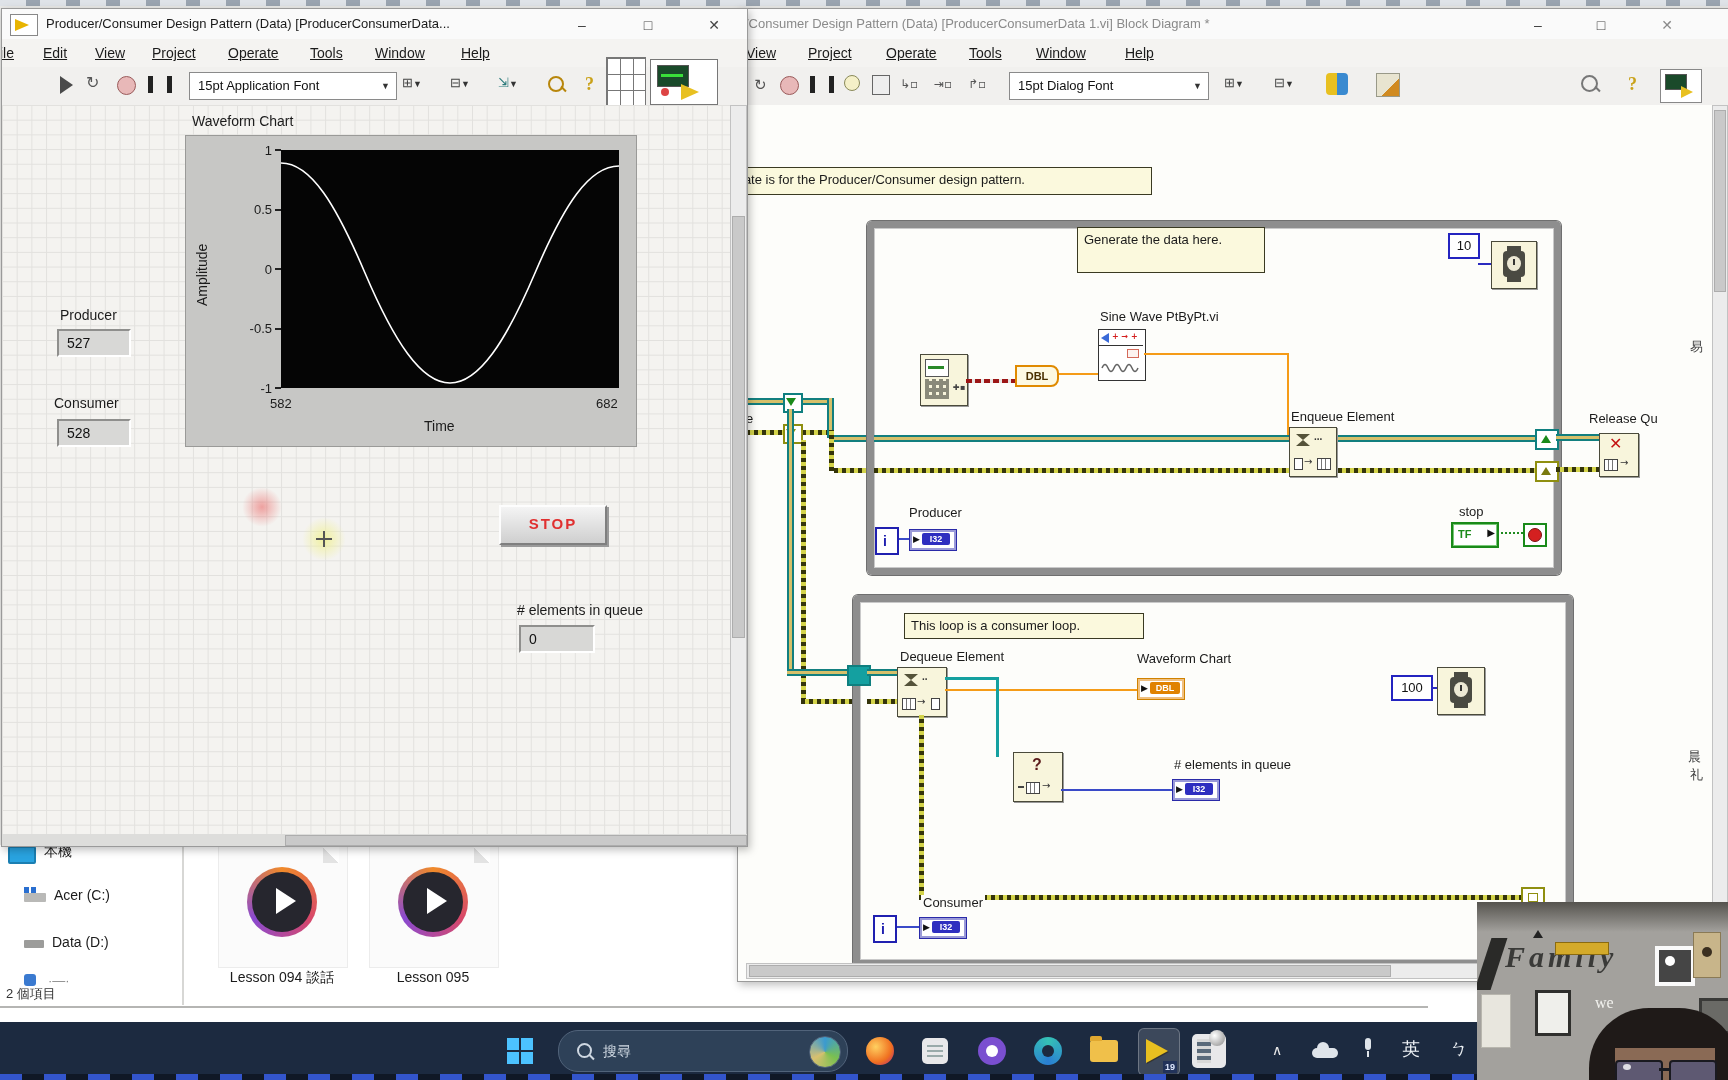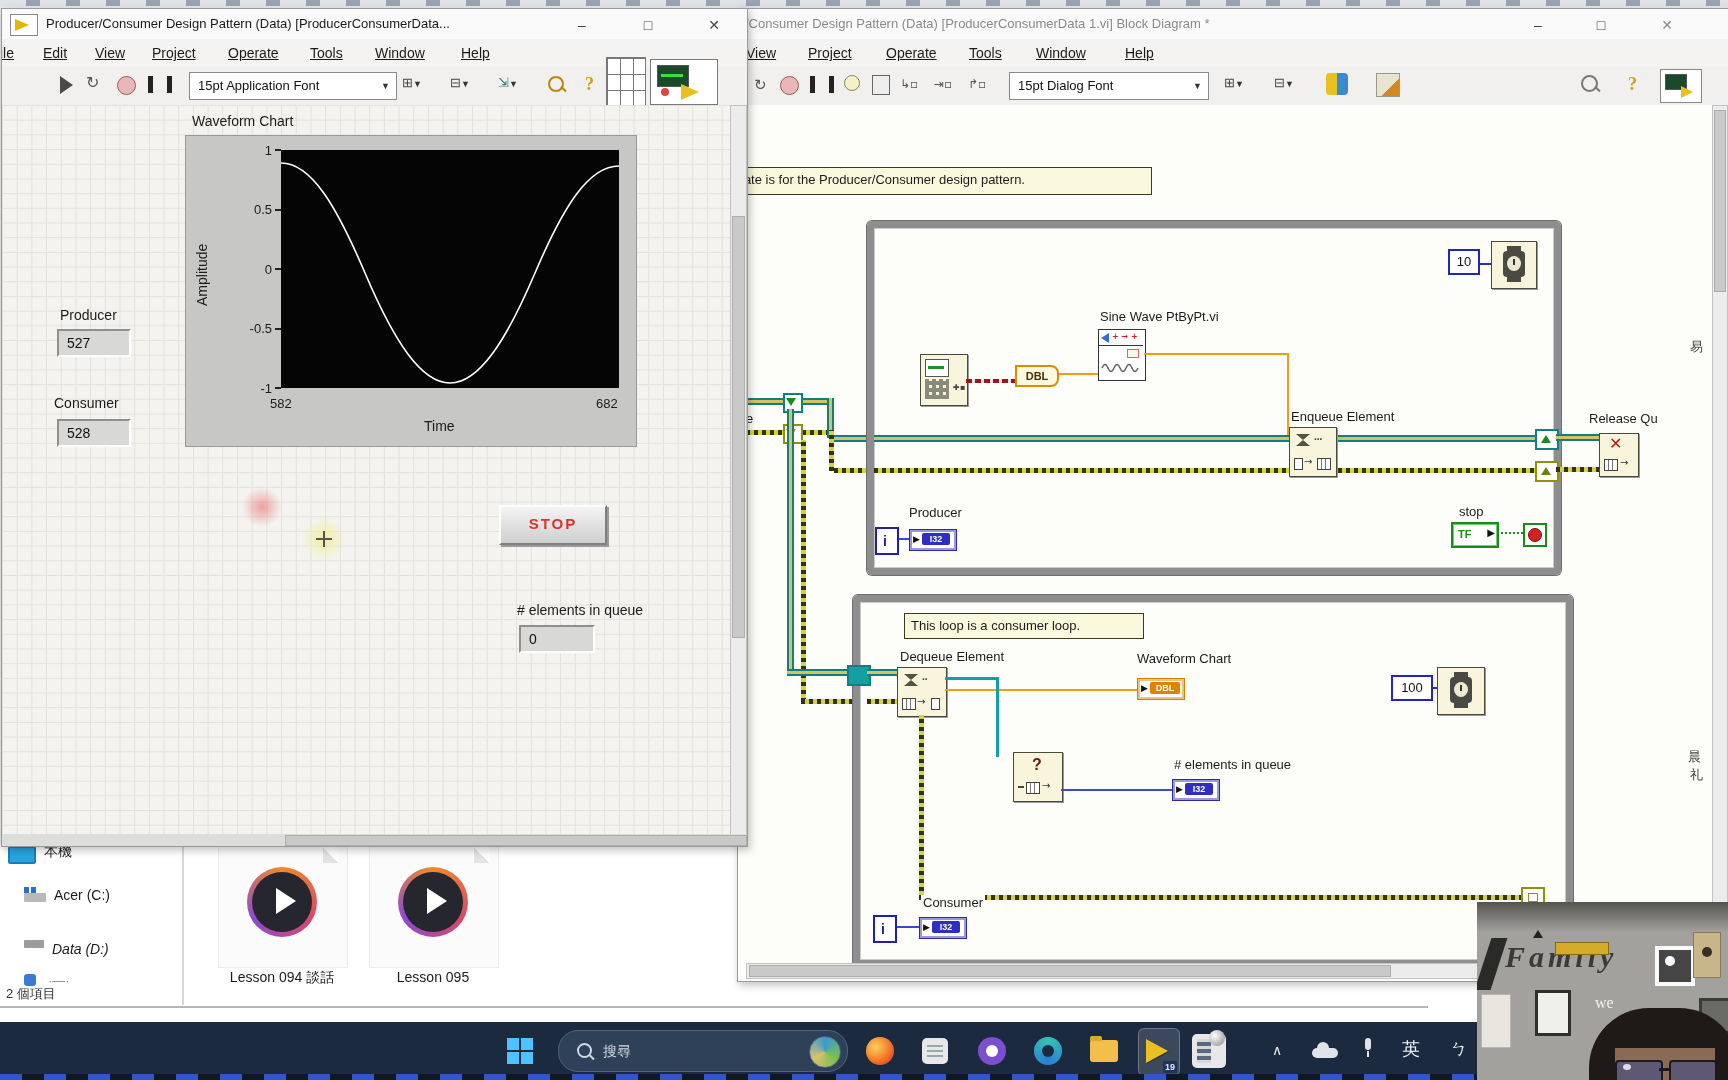--- a/index.html
+++ b/index.html
@@ -67,21 +67,21 @@
     <span class="a" style="left:0;top:3px;width:24px;height:14px;background:#29a3e0;border:2px solid #1b7fb2;border-radius:2px;"></span>
     <span class="a t15" style="left:36px;top:0;">本機</span>
   </div>
   <div class="a" style="left:8px;top:885px;z-index:2;">
     <span class="a" style="left:16px;top:8px;width:22px;height:9px;background:#b9b9b7;border-radius:1px;"></span>
     <span class="a" style="left:16px;top:2px;width:12px;height:6px;background:linear-gradient(90deg,#2a6fd0 0 5px,transparent 5px 7px,#2a6fd0 7px 12px);"></span>
     <span class="a t15" style="left:46px;top:2px;">Acer (C:)</span>
   </div>
   <div class="a" style="left:8px;top:933px;z-index:2;">
     <span class="a" style="left:16px;top:7px;width:20px;height:8px;background:#9c9c9a;border-radius:1px;"></span>
-    <span class="a t15" style="left:44px;top:8px;font-style:italic;">Data (D:)</span>
+    <span class="a t15" style="left:44px;top:1px;">Data (D:)</span>
   </div>
   <div class="a" style="left:8px;top:972px;z-index:2;">
     <span class="a" style="left:16px;top:2px;width:12px;height:12px;background:#3a7ad0;border-radius:3px;"></span>
     <span class="a t" style="left:40px;top:1px;color:#888;">·—·</span>
   </div>
 
   <div class="a" style="left:218px;top:846px;width:128px;height:120px;background:#fbfbfb;border:1px solid #ececec;z-index:2;">
     <div class="a" style="right:8px;top:0;width:16px;height:16px;background:linear-gradient(225deg,#fff 50%,#e3e3e3 50%);"></div>
     <div class="a dot" style="left:28px;top:20px;width:70px;height:70px;background:conic-gradient(#f08a2a,#d8486a,#8a4ad0,#f08a2a);"></div>
     <div class="a dot" style="left:33px;top:25px;width:60px;height:60px;background:#26262e;"></div>
@@ -161,22 +161,23 @@
       <div class="a tri-dn" style="left:1px;top:3px;border-top-color:#8f8f10;"></div>
     </div>
 
     <div class="a qwv" style="left:49px;top:400px;height:264px;"></div>
     <div class="a ewv" style="left:63px;top:431px;height:262px;"></div>
     <div class="a qwh" style="left:49px;top:660px;width:68px;"></div>
     <div class="a ewh" style="left:63px;top:690px;width:54px;"></div>
 
     <div class="a loop" style="left:129px;top:212px;width:680px;height:340px;"></div>
 
-
-    <div class="a constbox" style="left:710px;top:240px;width:28px;height:22px;">10</div>
+    <div class="a lvnote" style="left:339px;top:218px;width:174px;height:38px;">Generate the data here.</div>
+
+    <div class="a constbox" style="left:710px;top:224px;width:28px;height:22px;">10</div>
     <div class="a" style="left:740px;top:254px;width:14px;height:2px;background:#2a2ac0;"></div>
     <div class="a node" style="left:753px;top:232px;width:44px;height:46px;">
       <div class="a" style="left:15px;top:4px;width:14px;height:5px;background:#4a4a42;"></div>
       <div class="a" style="left:11px;top:9px;width:22px;height:26px;background:#4a4a42;border-radius:4px;"></div>
       <div class="a dot" style="left:15px;top:14px;width:14px;height:15px;background:#ece8d4;"></div>
       <div class="a" style="left:21px;top:17px;width:2px;height:6px;background:#333;"></div>
       <div class="a" style="left:15px;top:35px;width:14px;height:5px;background:#4a4a42;"></div>
     </div>
 
     <div class="a t" style="left:362px;top:300px;">Sine Wave PtByPt.vi</div>

